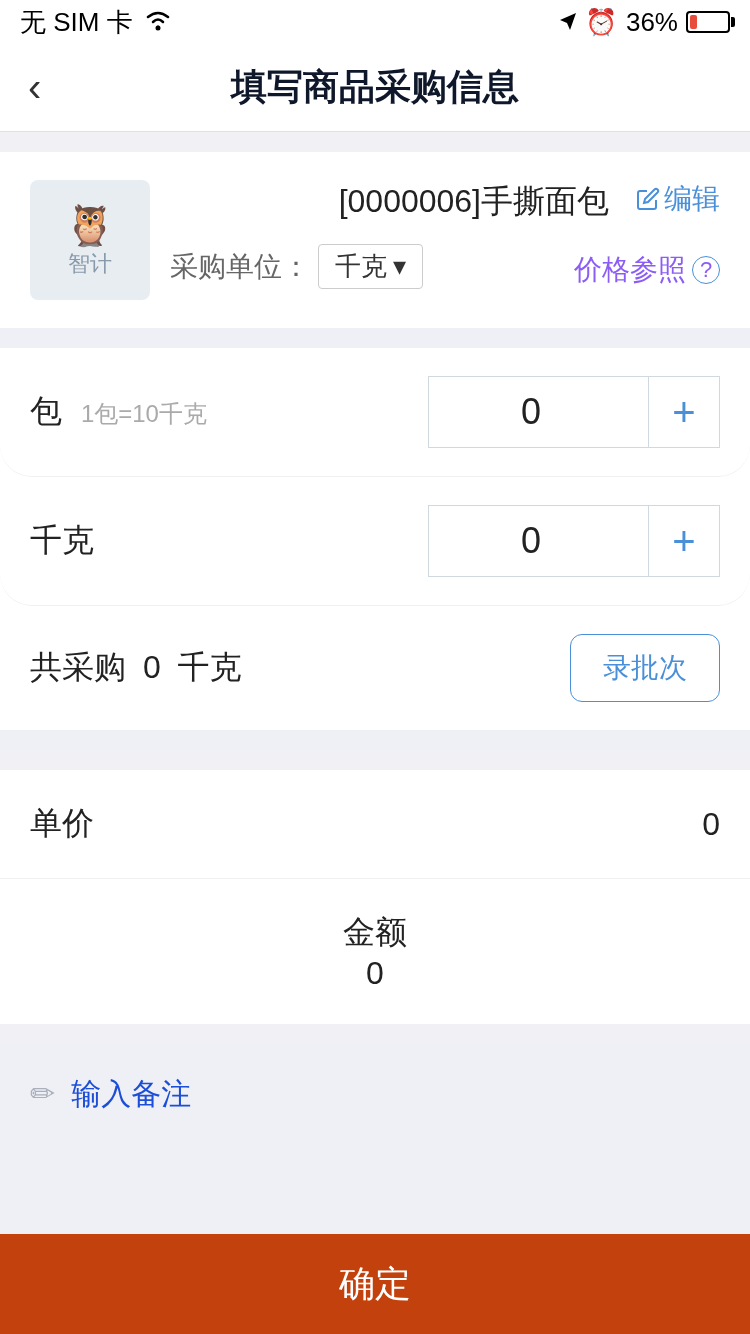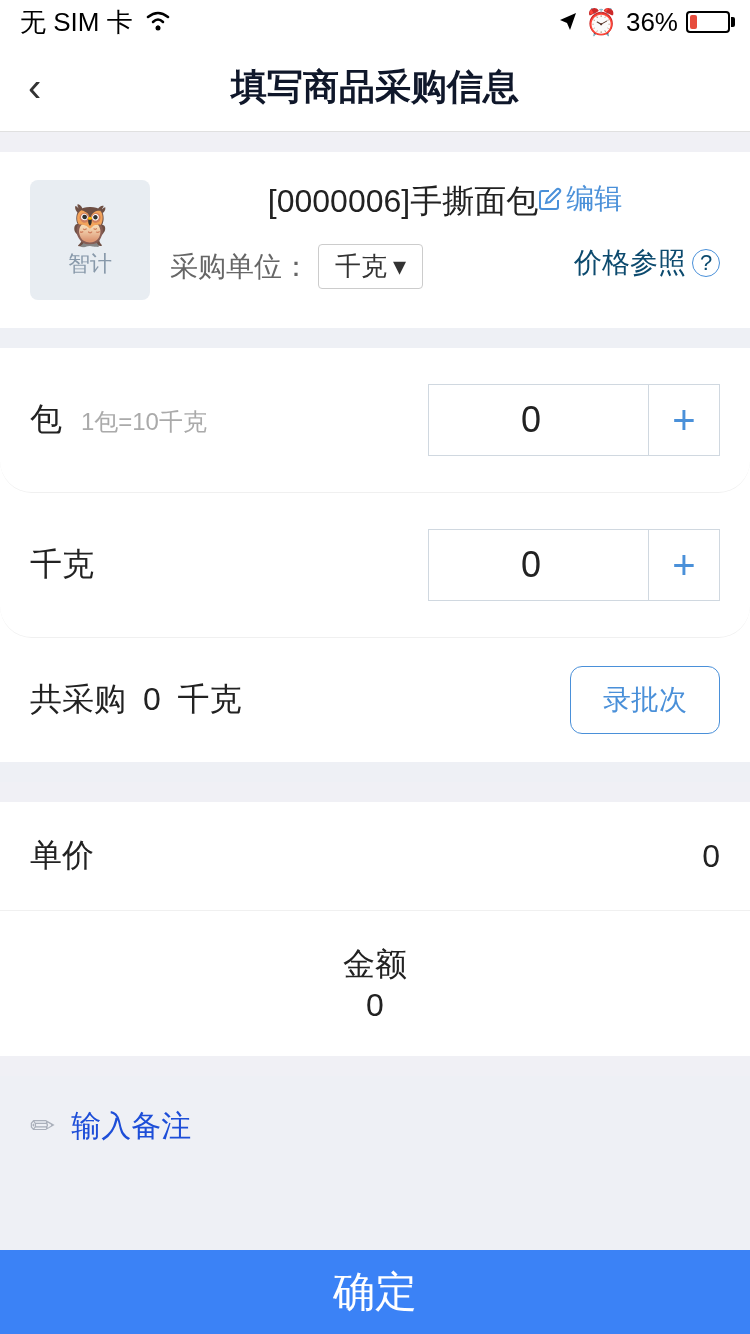--- a/index.html
+++ b/index.html
@@ -105,40 +105,41 @@
     .product-image .logo-text {
       font-size: 22px;
       color: #8899aa;
       text-align: center;
     }
     .product-info {
       flex: 1;
     }
     .product-top {
       display: flex;
-      justify-content: center;
+      justify-content: flex-end;
       align-items: flex-start;
+      gap: 27px;
     }
     .product-name {
       font-size: 32px;
       color: #222;
       font-weight: 500;
     }
     .edit-btn {
       font-size: 28px;
       color: #4a90d9;
       display: flex;
       align-items: center;
       gap: 4px;
       cursor: pointer;
       white-space: nowrap;
     }
     .product-unit-row {
       display: flex;
-      align-items: flex-start;
+      align-items: flex-end;
       justify-content: space-between;
       margin-top: 20px;
     }
     .unit-label {
       font-size: 28px;
       color: #666;
     }
     .unit-select {
       background: #fff;
       border: 1px solid #ccc;
@@ -146,40 +147,40 @@
       padding: 4px 16px;
       font-size: 26px;
       color: #333;
       display: flex;
       align-items: center;
       gap: 6px;
       cursor: pointer;
     }
     .price-ref {
       font-size: 28px;
-      color: #0c4a6e;
+      color: #8b5cf6;
       display: flex;
       align-items: center;
       gap: 6px;
     }
 
     
     .divider {
       height: 20px;
       background: #eef0f5;
     }
 
     
     .input-section {
       background: #fff;
     }
     .input-row {
       display: flex;
       align-items: center;
-      padding: 36px 30px;
+      padding: 28px 30px;
       border-bottom: 1px solid #f0f0f0;
       border-radius: 32px;
     }
     .input-row-label {
       flex: 1;
       font-size: 32px;
       color: #222;
     }
     .input-row-sublabel {
       font-size: 24px;
@@ -291,24 +292,24 @@
     .confirm-btn-wrapper {
       width: 750px;
       background: #4a90d9;
       padding: 0;
       position: fixed;
       bottom: 0;
       left: 0;
     }
     .confirm-btn {
       width: 750px;
-      height: 84px;
-      background: #3b82f6;
+      height: 100px;
+      background: #c2410c;
       color: #fff;
-      font-size: 42px;
+      font-size: 36px;
       border: none;
       cursor: pointer;
       font-weight: 500;
     }
   </style>
 </head>
 <body>
 
 <div class="status-bar">
   <div class="status-bar-left">

